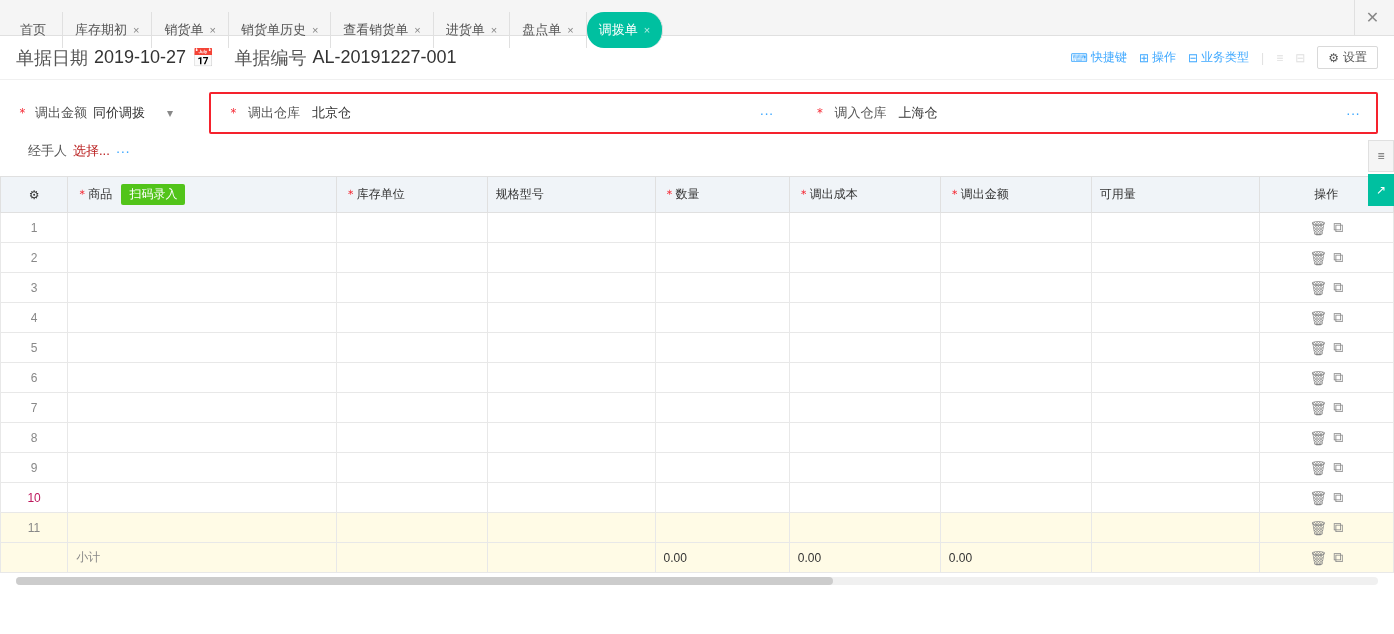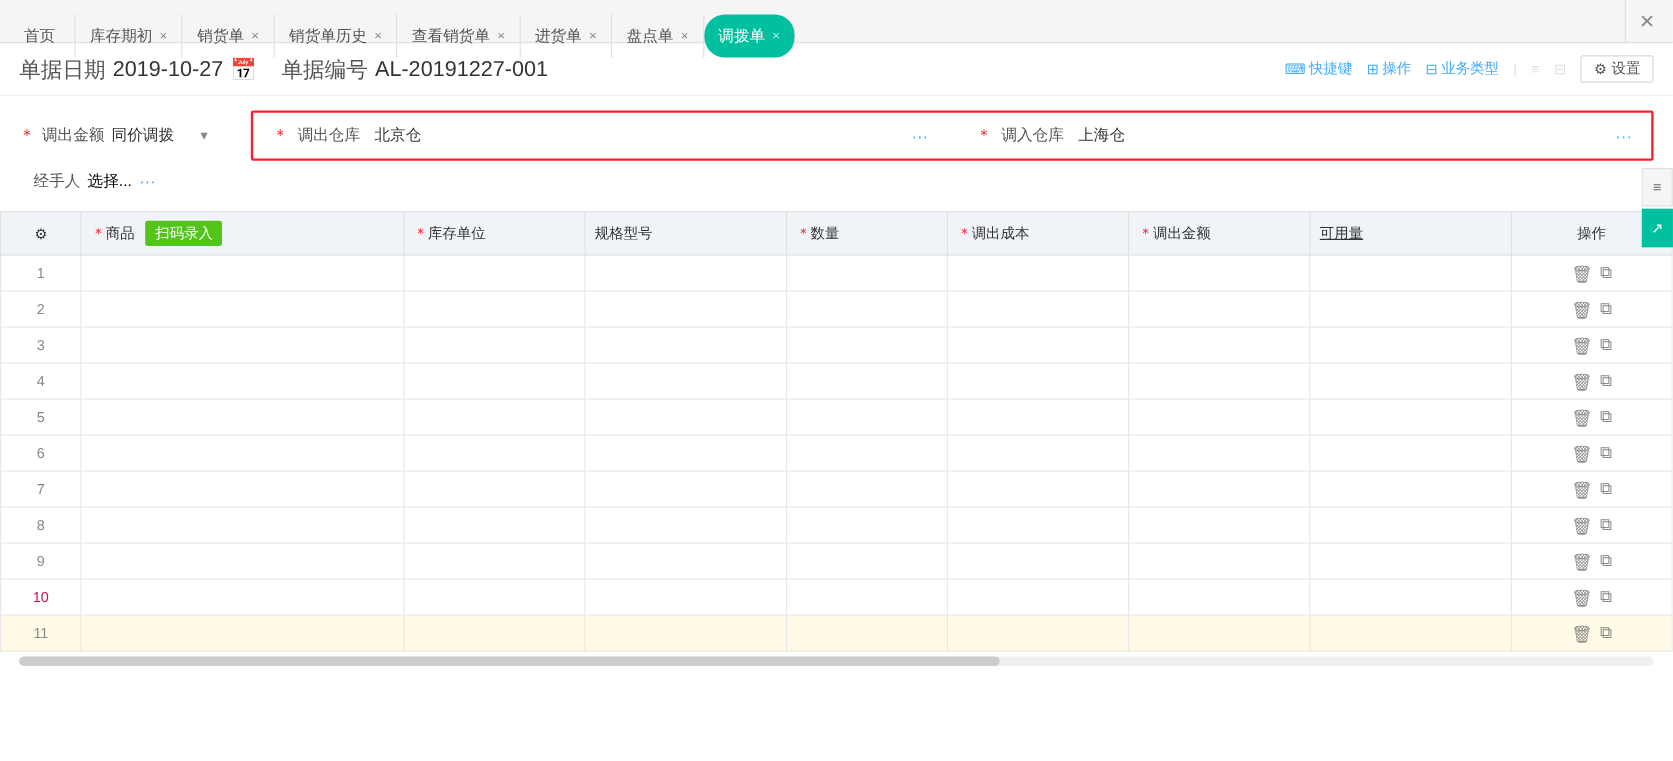--- a/index.html
+++ b/index.html
@@ -125,21 +125,21 @@
     .required-star {
       color: #f5222d;
     }
     .field-select {
       display: flex;
       align-items: center;
       gap: 4px;
       cursor: pointer;
     }
     .field-placeholder {
-      color: #000000;
+      color: #b91c1c;
     }
     .ellipsis-btn {
       color: #40a9ff;
       cursor: pointer;
       font-size: 14px;
     }
 
     
     .warehouse-box {
       border: 2px solid #f5222d;
@@ -226,21 +226,21 @@
       color: #888;
       font-size: 14px;
     }
     .col-index { width: 36px; }
     .col-product { width: 160px; }
     .col-unit { width: 90px; }
     .col-spec { width: 100px; }
     .col-qty { width: 80px; }
     .col-cost { width: 90px; margin-top: 20px; }
     .col-amount { width: 90px; }
-    .col-avail { width: 100px; text-decoration: underline; }
+    .col-avail { width: 100px; }
     .col-op { width: 80px; text-align: center; }
 
     .subtotal-row td {
       background: #fffbe6 !important;
     }
 
     
     .right-panel {
       position: fixed;
       right: 0;
@@ -569,20 +569,36 @@
           <td></td>
           <td></td>
           <td></td>
           <td>
     <div class="op-cell">
       <span class="icon-btn" title="删除">🗑</span>
       <span class="icon-btn" title="复制">⧉</span>
     </div>
           </td>
         </tr>
+        <tr style="background: rgb(255, 251, 230);">
+  <td style="text-align:center;background:#fffbe6;"></td>
+  <td style="background:#fffbe6;color:#888;">小计</td>
+  <td style="background:#fffbe6;"></td>
+  <td style="background:#fffbe6;"></td>
+  <td style="background:#fffbe6;">0.00</td>
+  <td style="background:#fffbe6;">0.00</td>
+  <td style="background:#fffbe6;">0.00</td>
+  <td style="background:#fffbe6;"></td>
+  <td style="background:#fffbe6;">
+    <div class="op-cell">
+      <span class="icon-btn">🗑</span>
+      <span class="icon-btn">⧉</span>
+    </div>
+  </td>
+</tr>
       </tbody>
   </table>
   <div class="table-scrollbar">
     <div class="table-scrollbar-thumb"></div>
   </div>
 </div>
 
 <div class="right-panel">
   <div class="right-panel-btn">≡</div>
   <div class="right-panel-btn green">↗</div>

